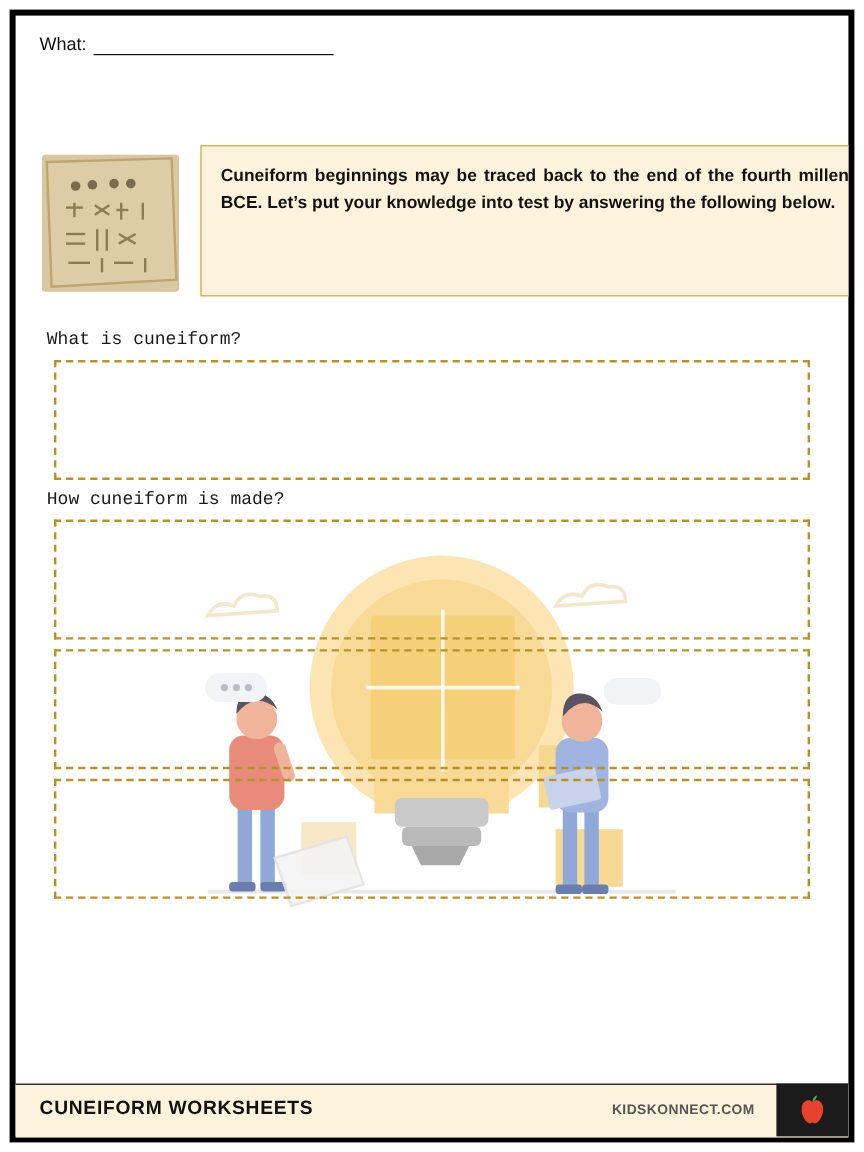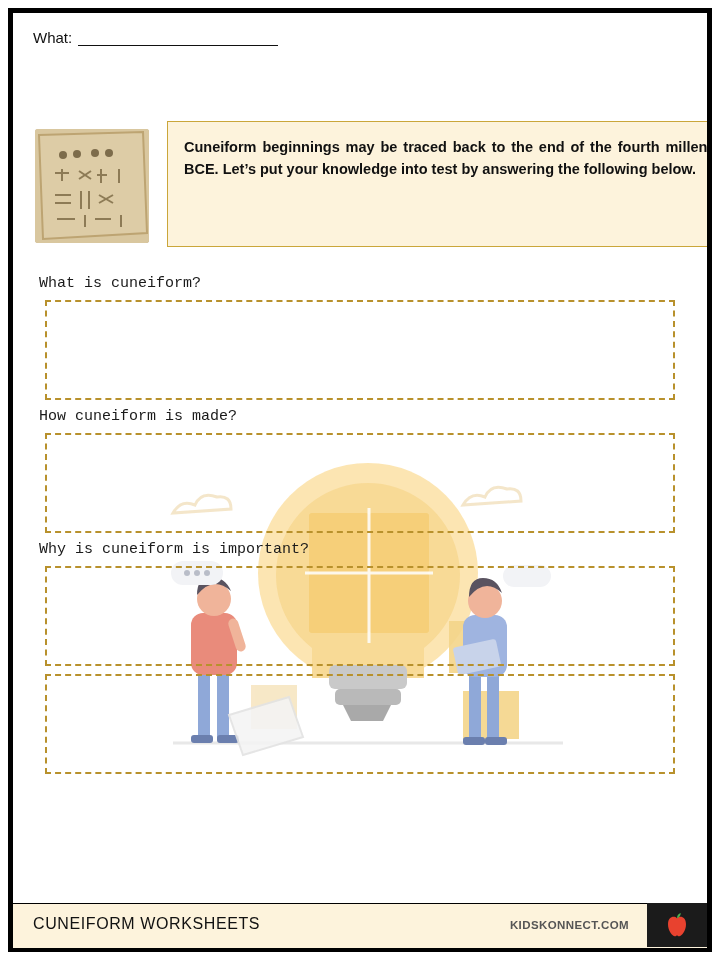--- a/index.html
+++ b/index.html
@@ -167,21 +167,21 @@
     width: 694px;
     height: 44px;
     background: #fdf3dc;
     border-top: 1.5px solid #000;
   }
   .footer-title {
     position: absolute;
     left: 20px;
     top: 12px;
     font-size: 16px;
-    font-weight: normal;
+    font-weight: bold;
     color: #111;
     letter-spacing: 0.6px;
     font-family: "Liberation Sans", sans-serif;
   }
   .footer-site {
     position: absolute;
     right: 78px;
     top: 16px;
     font-size: 11.5px;
     font-weight: bold;
@@ -328,21 +328,20 @@
         <div class="q-text">What is cuneiform?</div>
         <div class="q-box"></div>
       </div>
 
       <div class="q-item">
         <div class="q-text">How cuneiform is made?</div>
         <div class="q-box"></div>
       </div>
 
       <div class="q-item">
-        <div class="q-text">Why is cuneiform is important?</div>
         <div class="q-box"></div>
       </div>
 
       <div class="q-item">
         <div class="q-box"></div>
       </div>
 
     </div>
   </div>
 

